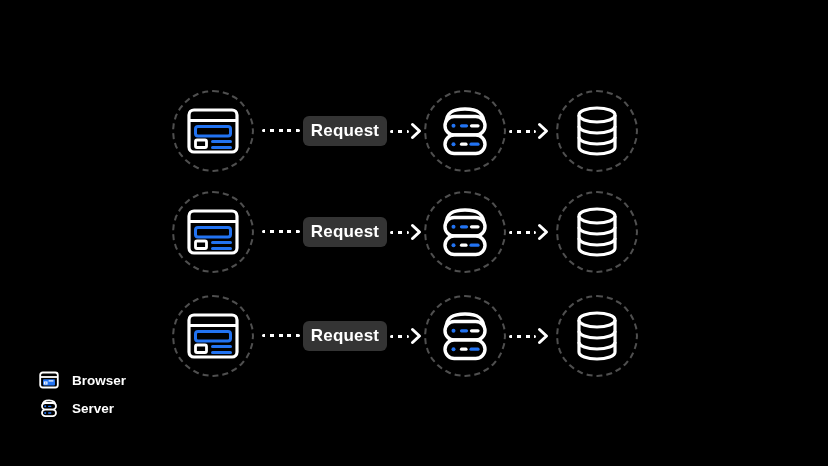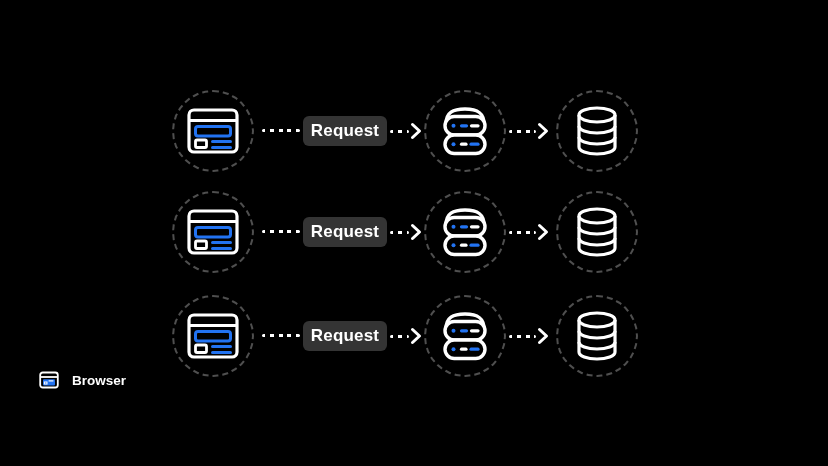--- a/index.html
+++ b/index.html
@@ -231,15 +231,21 @@
     </div>
   </div>
 
   <div class="legend">
     <div class="legend-item">
       <svg width="20" height="20">
           <use href="#ic-browser-sm"></use>
         </svg>
       <span class="legend-label">Browser</span>
     </div>
+    <div class="legend-item">
+      <svg width="20" height="20">
+          <use href="#ic-server-sm"></use>
+        </svg>
+      <span class="legend-label">Server</span>
+    </div>
   </div>
 
 </div>
 
 </body></html>

